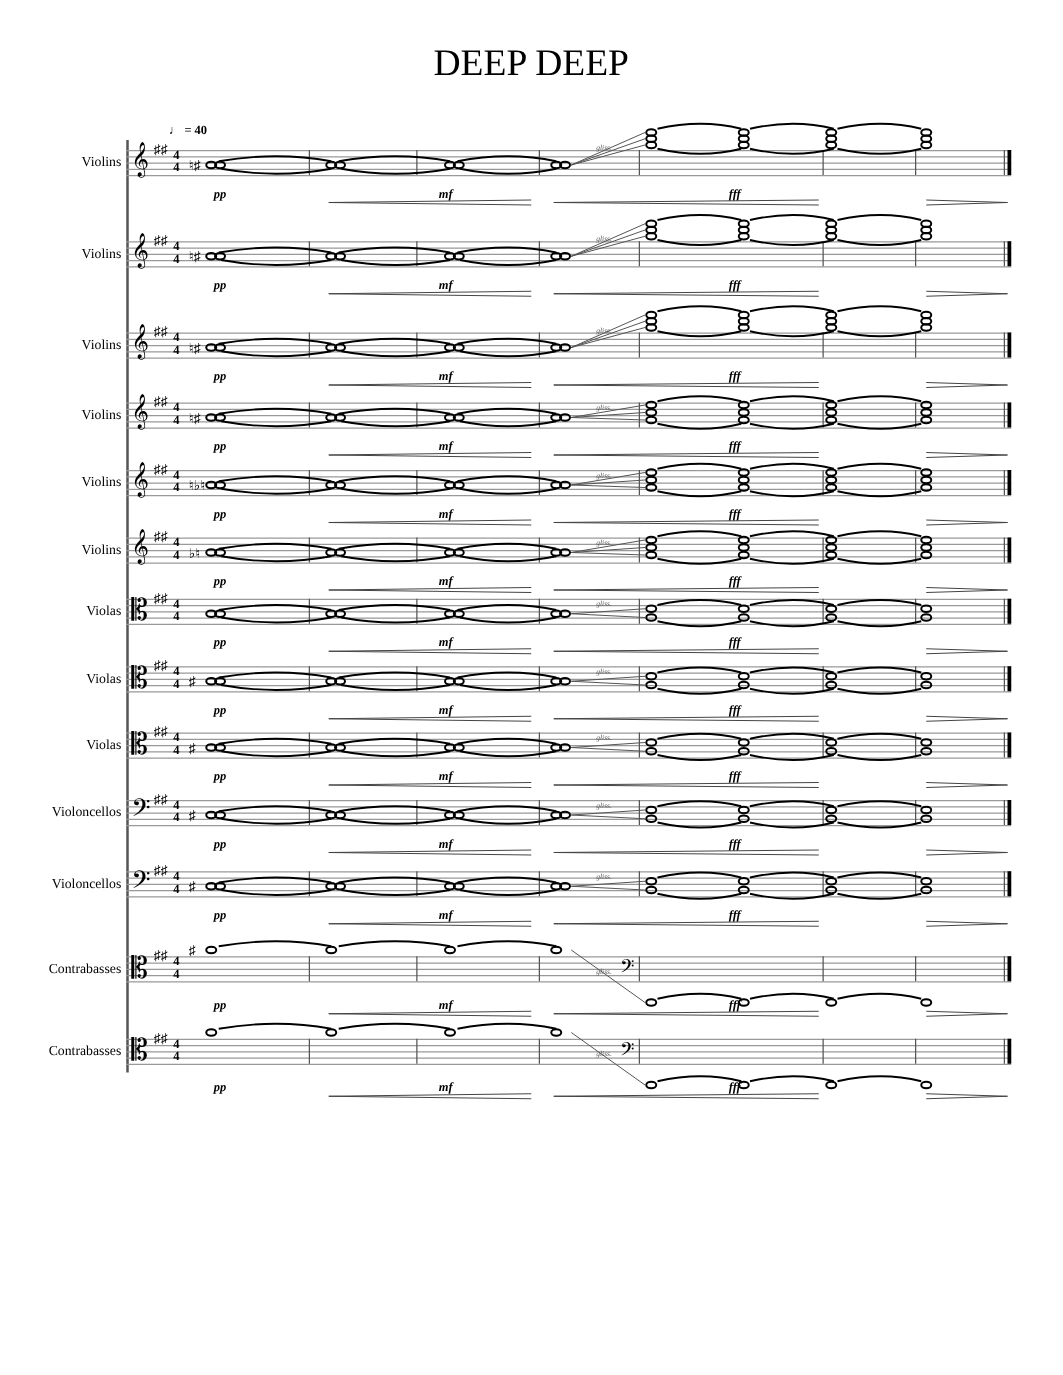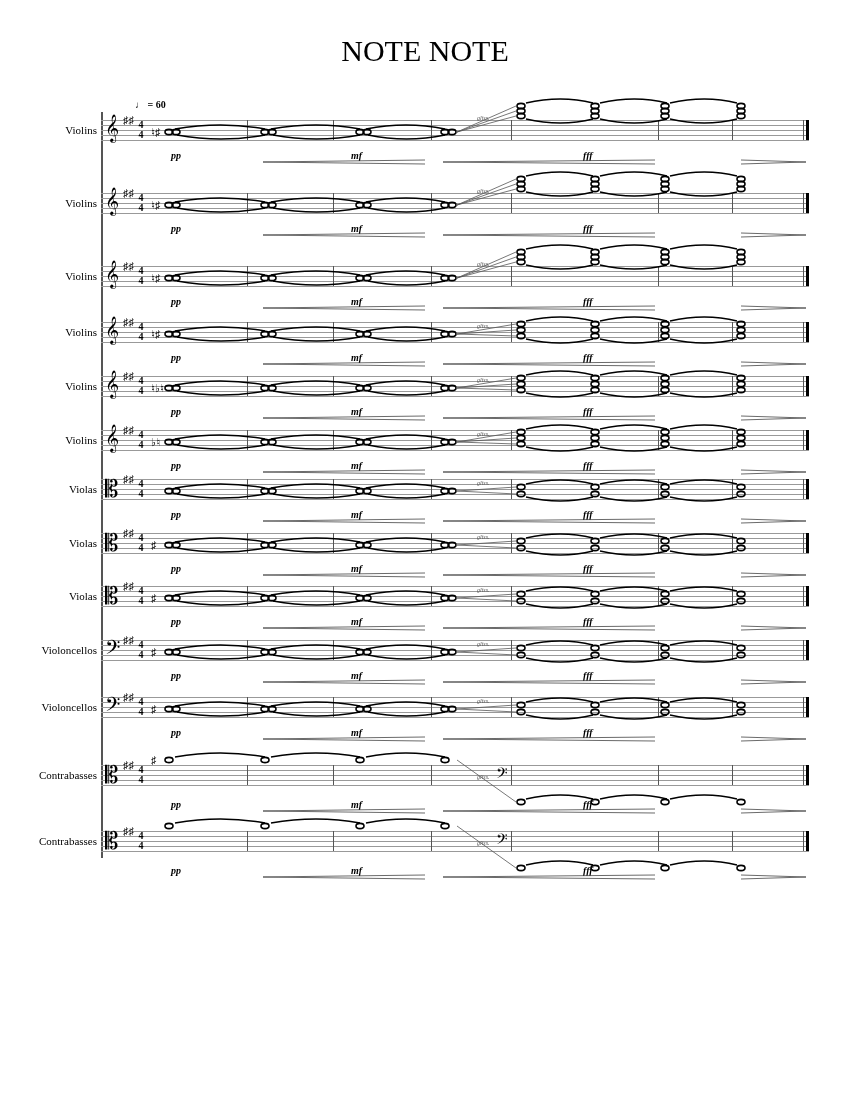--- a/index.html
+++ b/index.html
@@ -15,22 +15,22 @@
   .final2 { position:absolute; top:0; right:5px; width:1px; height:20px; background:#555; }
   .clef { position:absolute; left:4px; font-size:24px; line-height:20px; }
   .keysig { position:absolute; left:22px; top:-6px; font-size:11px; }
   .timesig { position:absolute; left:36px; top:0; font-size:10px; font-weight:bold; line-height:10px; text-align:center; width:8px; }
   .dyn { position:absolute; font-size:10px; font-weight:bold; font-style:italic; font-family:"Liberation Serif",serif; }
   svg { position:absolute; left:0; top:0; overflow:visible; }
 </style>
 </head>
 <body>
 
-<div class="title">NOTE NOTE</div>
-<div class="tempo">♩ = 60</div>
+<div class="title">DEEP DEEP</div>
+<div class="tempo">♩ = 40</div>
 <div class="system-bracket"></div>
 
 <div id="score">
     <div class="staff" style="top: 120px;">
       <div class="line" style="top: 0px;"></div>
       <div class="line" style="top: 5px;"></div>
       <div class="line" style="top: 10px;"></div>
       <div class="line" style="top: 15px;"></div>
       <div class="line" style="top: 20px;"></div>
       <div class="instr" style="top: 4px; right: 712px;">Violins</div>

